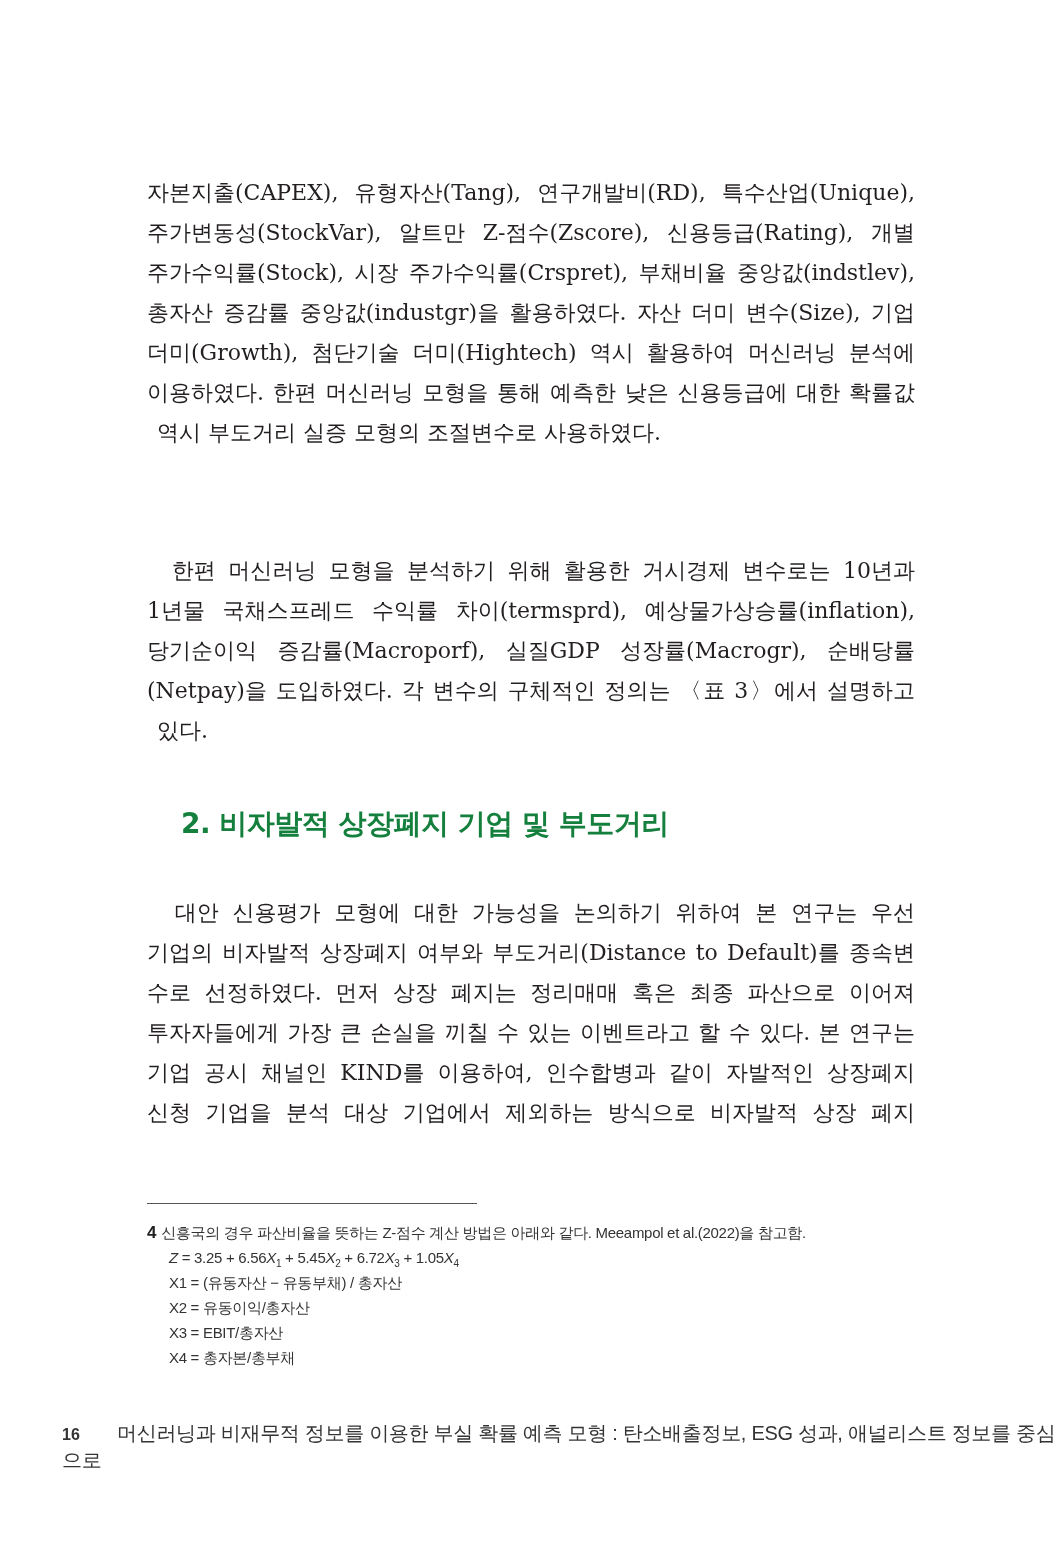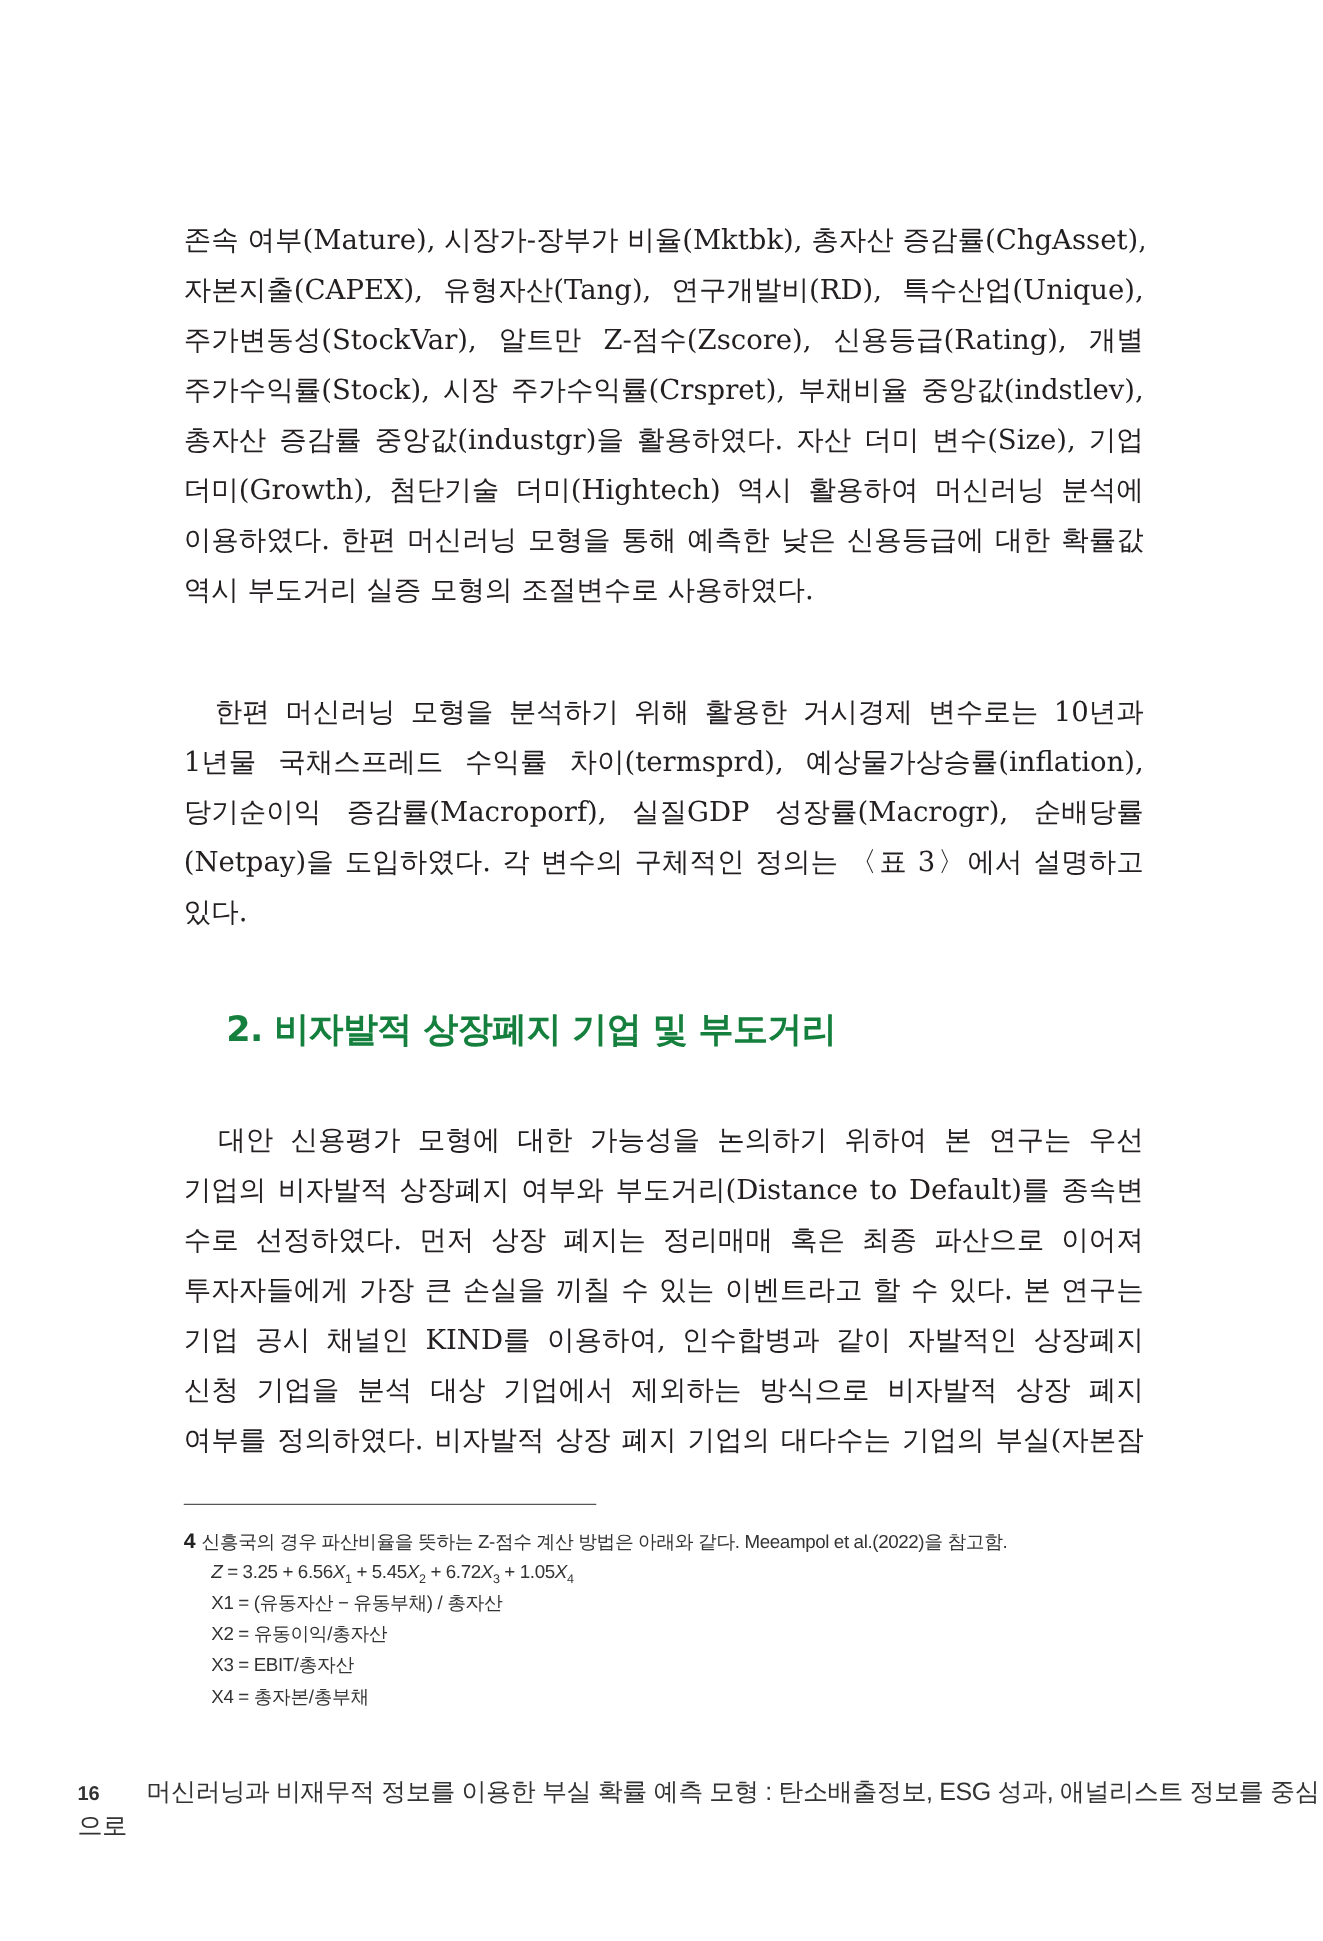--- a/index.html
+++ b/index.html
@@ -4,21 +4,21 @@
 <style>
   html, body { margin: 0; padding: 0; background: #ffffff; }
   body { width: 1058px; height: 1553px; position: relative; overflow: hidden; color: #222; }
   .page { position: absolute; left: 0; top: 0; width: 1058px; height: 1553px; }
   .body-text {
     position: absolute; left: 147px; width: 768px;
     font-family: "DejaVu Serif", "Liberation Serif", serif;
     font-size: 22px; color: #231f20;
   }
   .line { height: 40px; line-height: 40px; white-space: nowrap; text-align: justify; text-align-last: justify; overflow: hidden; }
-  .line.last { text-align-last: left; }
+  .line.last { text-align-last: left; margin-left: 10px; }
   .block1 { top: 173px; }
   .block2 { top: 551px; }
   .block3 { top: 893px; }
   .heading {
     position: absolute; left: 147px; top: 805px;
     font-family: "DejaVu Sans", "Liberation Sans", sans-serif;
     font-size: 28px; font-weight: bold; color: #15803d; letter-spacing: -0.5px; margin-left: 34px;
   }
   .rule { position: absolute; left: 147px; top: 1203px; width: 330px; height: 1px; background: #555; }
   .footnote {
@@ -37,21 +37,20 @@
   }
   .page-num { font-size: 16px; font-weight: bold; display: inline-block; width: 55px; }
   .running-title { font-size: 20px; letter-spacing: -0.3px; }
 </style>
 </head>
 <body>
 
 <div class="page">
 
   <div class="body-text block1">
-    <div class="line">존속 여부(Mature), 시장가-장부가 비율(Mktbk), 총자산 증감률(ChgAsset),</div>
     <div class="line">자본지출(CAPEX), 유형자산(Tang), 연구개발비(RD), 특수산업(Unique),</div>
     <div class="line">주가변동성(StockVar), 알트만 Z-점수(Zscore), 신용등급(Rating), 개별</div>
     <div class="line">주가수익률(Stock), 시장 주가수익률(Crspret), 부채비율 중앙값(indstlev),</div>
     <div class="line">총자산 증감률 중앙값(industgr)을 활용하였다. 자산 더미 변수(Size), 기업</div>
     <div class="line">더미(Growth), 첨단기술 더미(Hightech) 역시 활용하여 머신러닝 분석에</div>
     <div class="line">이용하였다. 한편 머신러닝 모형을 통해 예측한 낮은 신용등급에 대한 확률값</div>
     <div class="line last">역시 부도거리 실증 모형의 조절변수로 사용하였다.</div>
   </div>
 
   <div class="body-text block2">
@@ -64,21 +63,20 @@
 
   <div class="heading">2. 비자발적 상장폐지 기업 및 부도거리</div>
 
   <div class="body-text block3">
     <div class="line">&nbsp;&nbsp;대안 신용평가 모형에 대한 가능성을 논의하기 위하여 본 연구는 우선</div>
     <div class="line">기업의 비자발적 상장폐지 여부와 부도거리(Distance to Default)를 종속변</div>
     <div class="line">수로 선정하였다. 먼저 상장 폐지는 정리매매 혹은 최종 파산으로 이어져</div>
     <div class="line">투자자들에게 가장 큰 손실을 끼칠 수 있는 이벤트라고 할 수 있다. 본 연구는</div>
     <div class="line">기업 공시 채널인 KIND를 이용하여, 인수합병과 같이 자발적인 상장폐지</div>
     <div class="line">신청 기업을 분석 대상 기업에서 제외하는 방식으로 비자발적 상장 폐지</div>
-    <div class="line">여부를 정의하였다. 비자발적 상장 폐지 기업의 대다수는 기업의 부실(자본잠</div>
   </div>
 
   <div class="rule"></div>
 
   <div class="footnote">
     <div class="fn-line">
       <span class="fn-num">4</span><span>신흥국의 경우 파산비율을 뜻하는 Z-점수 계산 방법은 아래와 같다. Meeampol et al.(2022)을 참고함.</span>
     </div>
     <div class="fn-line indent formula">
       <i>Z</i><span> = 3.25 + 6.56</span><i>X</i><sub>1</sub><span> + 5.45</span><i>X</i><sub>2</sub><span> + 6.72</span><i>X</i><sub>3</sub><span> + 1.05</span><i>X</i><sub>4</sub>

